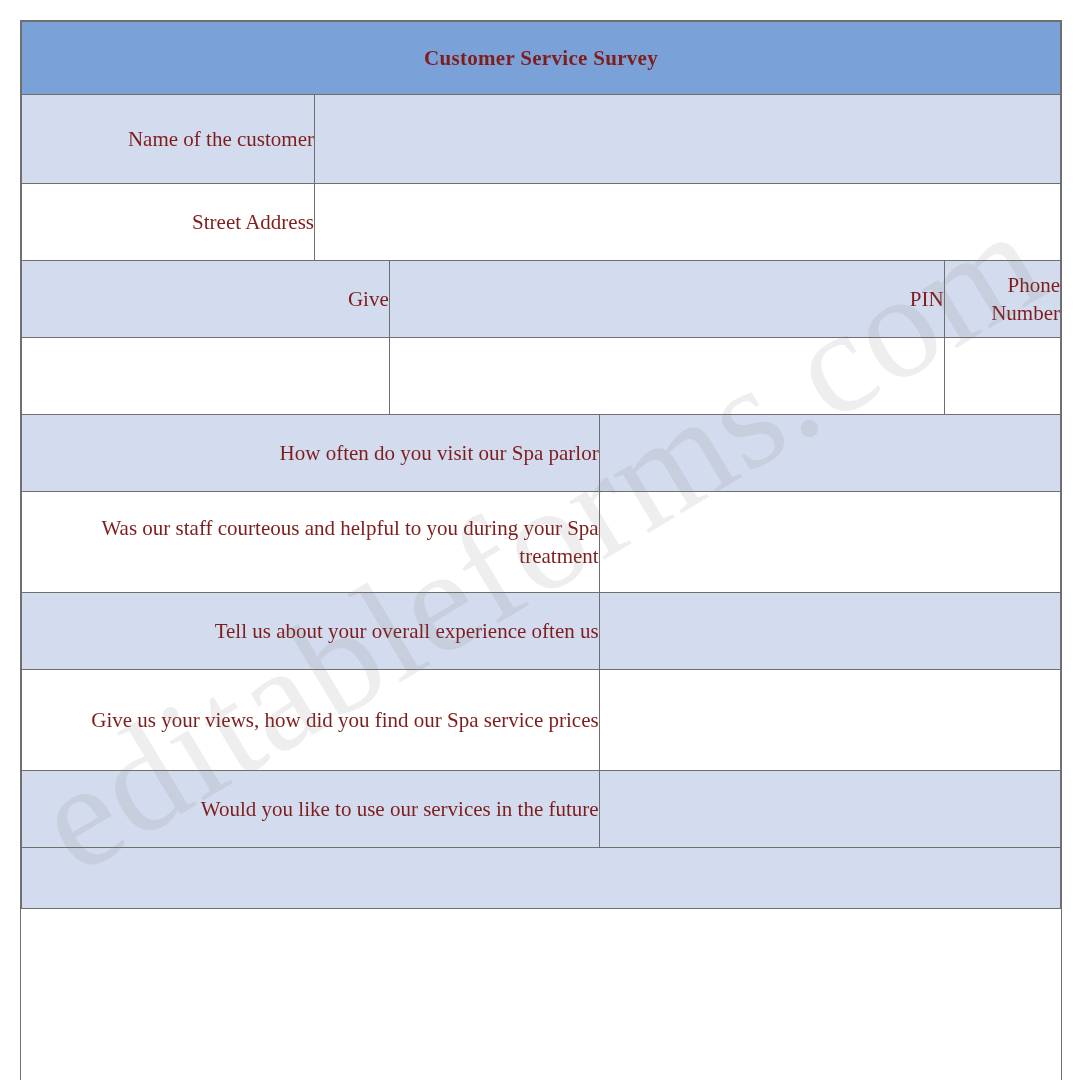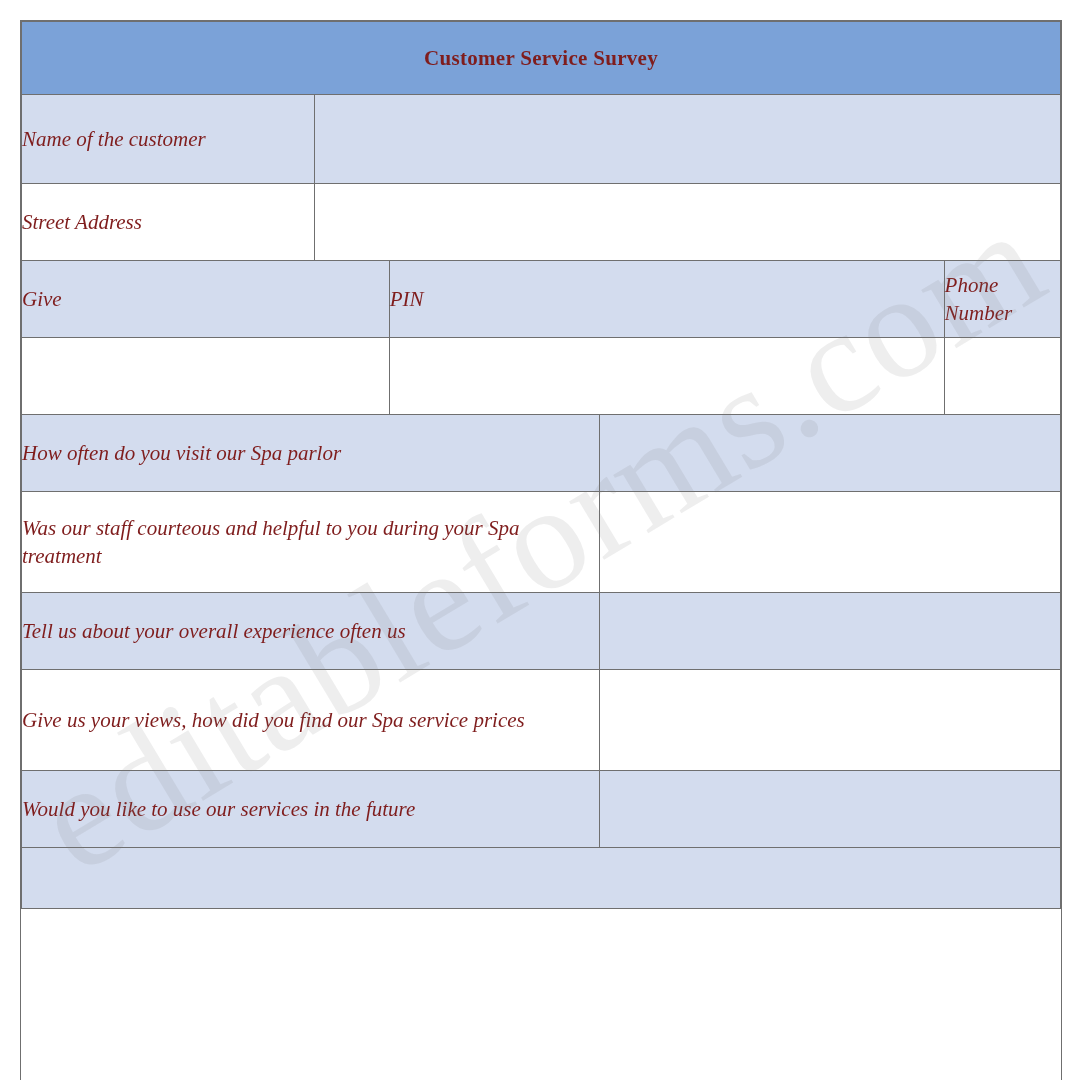--- a/index.html
+++ b/index.html
@@ -74,23 +74,22 @@
 
   .shade {
     background: #d3dcee;
   }
   .plain {
     background: #ffffff;
     margin-left: 20px;
   }
 
   .label {
-    text-align: left;
+    text-align: right;
     padding: 10px 14px;
-    font-style: italic;
   }
   .answer {
     text-align: left;
   }
 
   .h-name { height: 88px; }
   .h-street { height: 76px; }
   .h-head { height: 76px; }
   .h-blank { height: 76px; }
   .h-q1 { height: 76px; }

